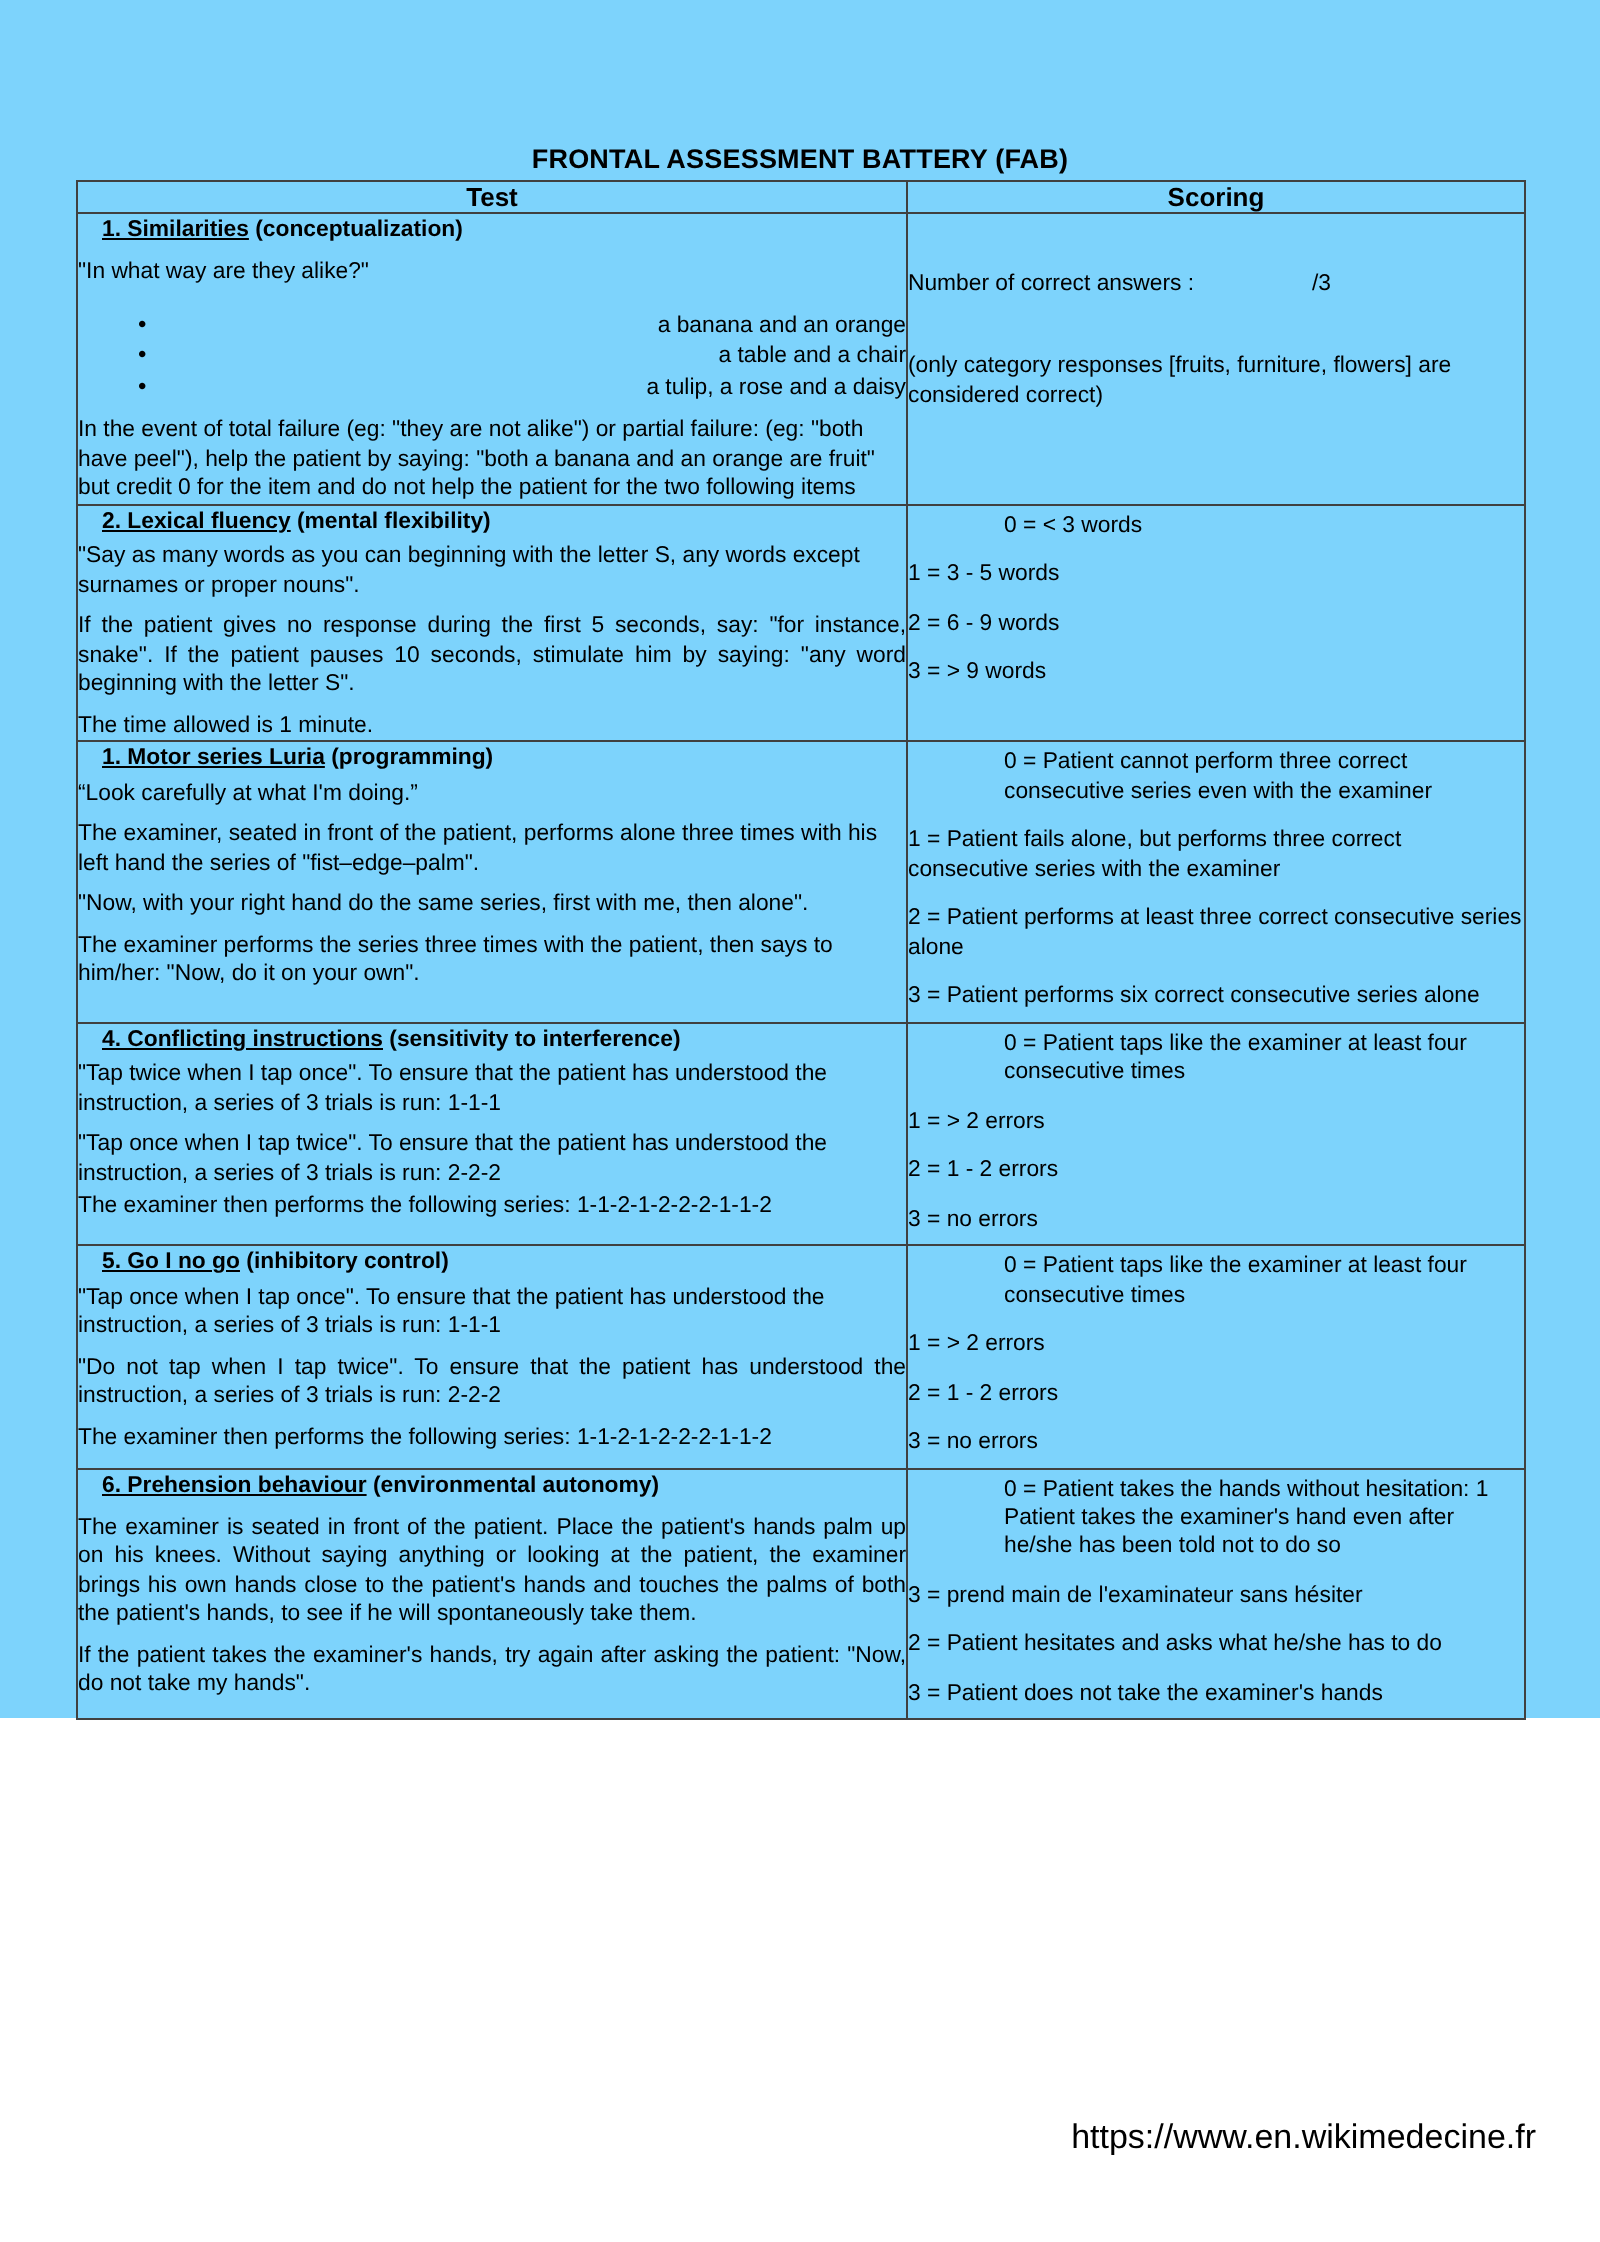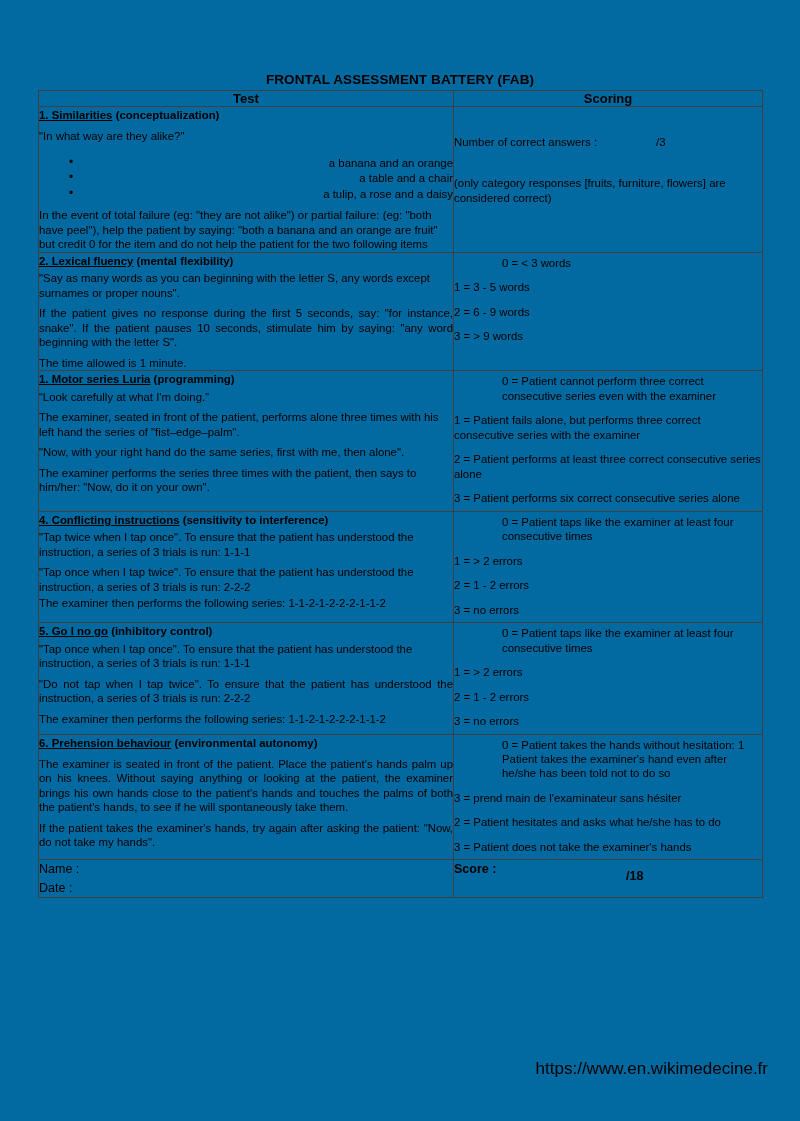--- a/index.html
+++ b/index.html
@@ -12,22 +12,22 @@
     height: 1121px;
     font-family: "Liberation Sans", sans-serif;
     color: #000000;
     position: relative;
     overflow: hidden;
   }
   .page {
     position: absolute;
     left: 0; top: 0;
     width: 800px;
-    height: 1121px;
-    background: #0369a1;
+    height: 859px;
+    background: #7dd3fc;
   }
   .doc-title {
     position: absolute;
     left: 0;
     top: 72px;
     width: 800px;
     text-align: center;
     font-size: 13.5px;
     font-weight: bold;
     letter-spacing: 0.1px;
@@ -67,21 +67,21 @@
   }
   td.score-cell {
     padding: 6px 8px 6px 9px;
     font-size: 11.4px;
     line-height: 1.27;
   }
 
   .sec-title {
     font-weight: bold;
     font-size: 11.4px;
-    margin: 0 0 0 0;
+    margin: 0 0 0 12px;
     padding: 1px 0 1px 0;
   }
   .sec-title .num-name {
     text-decoration: underline;
   }
   p.para {
     margin: 6px 0 0 0;
   }
   p.para.tight {
     margin: 2px 0 0 0;
@@ -260,29 +260,19 @@
           <p class="para just">If the patient takes the examiner's hands, try again after asking the patient: "Now, do not take my hands".</p>
         </td>
         <td class="score-cell">
           <div class="score-line first">0 = Patient takes the hands without hesitation: 1 Patient takes the examiner's hand even after he/she has been told not to do so</div>
           <div class="score-line">3 = prend main de l'examinateur sans hésiter</div>
           <div class="score-line">2 = Patient hesitates and asks what he/she has to do</div>
           <div class="score-line">3 = Patient does not take the examiner's hands</div>
         </td>
       </tr>
 
-      <tr>
-        <td class="footer-cell-left">
-          <div>Name :</div>
-          <div>Date :</div>
-        </td>
-        <td class="footer-cell-right">
-          <span>Score :</span>
-          <span class="score-total">/18</span>
-        </td>
-      </tr>
 
     </tbody>
   </table>
 
   <div class="url">https://www.en.wikimedecine.fr</div>
 
 </div>
 
 </body></html>

